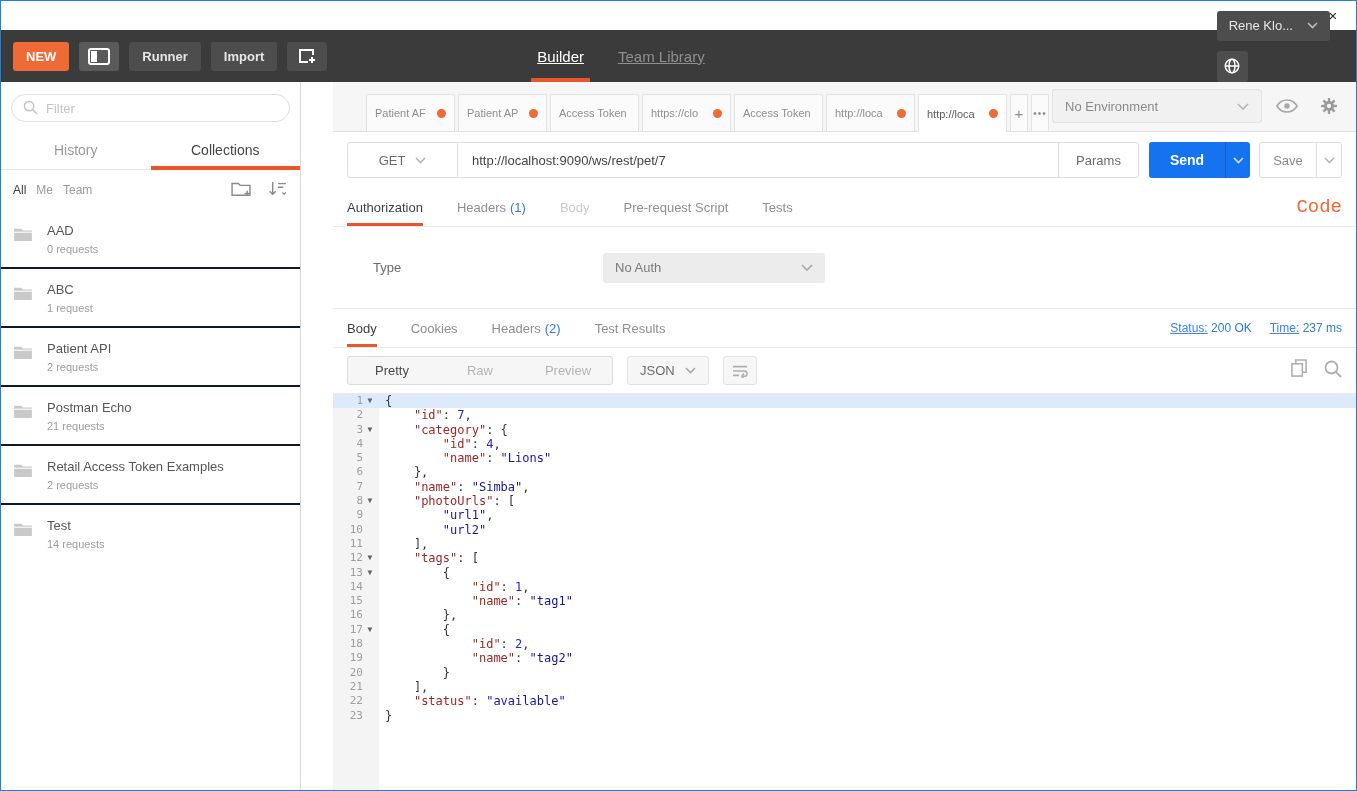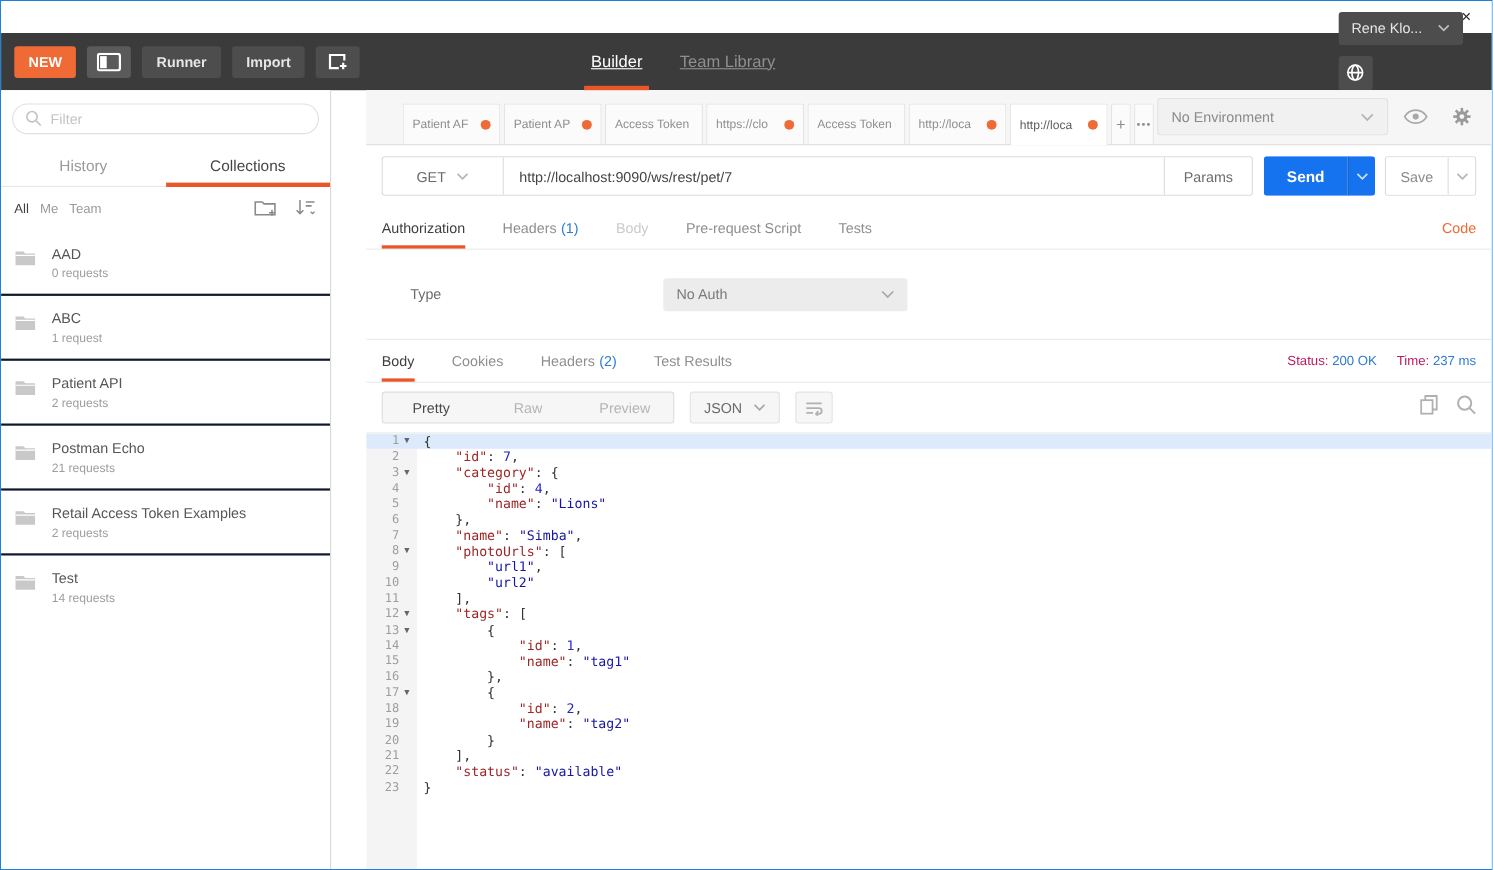--- a/index.html
+++ b/index.html
@@ -84,32 +84,32 @@
   .save-main { background:#fff; color:#8a8a8a; font-size:13px; border:none; width:56px; }
   .save-chev { background:#fff; border:none; border-left:1px solid #dcdcdc; width:25px; display:flex; align-items:center; justify-content:center; }
 
   
   .subtabs { display:flex; align-items:center; padding:0 14px; border-bottom:1px solid #e9e9e9; flex:0 0 38px; }
   .subtab { font-size:13px; color:#8f8f8f; margin-right:34px; height:38px; display:flex; align-items:center; position:relative; gap:4px; }
   .subtab.active { color:#3f3f3f; }
   .subtab.active::after { content:""; position:absolute; left:0; right:0; bottom:0; height:3px; background:#e8562a; }
   .subtab.dim { color:#cbcbcb; }
   .count { color:#2e7bd4; }
-  .code-link { margin-left:auto; color:#f06a35; font-size:13px; }
+  .code-link { margin-left:auto; color:#f06a35; font-size:19px;font-family:Liberation Mono, monospace; }
 
   
   .auth-panel { padding:24px 40px; border-bottom:1px solid #e9e9e9; display:flex; align-items:center; flex:0 0 82px; }
   .auth-label { font-size:13px; color:#6b6b6b; width:230px; }
   .auth-select { width:222px; height:30px; background:#ececec; border-radius:3px; color:#7a7a7a; font-size:13px; display:flex; align-items:center; padding:0 12px; }
   .auth-select .chev { margin-left:auto; }
 
   
   .resp-meta { display:flex; align-items:center; padding:0 14px; border-bottom:1px solid #e9e9e9; flex:0 0 38px; }
   .resp-right { margin-left:auto; display:flex; align-items:center; gap:18px; font-size:12px; }
-  .meta-label { color:#be185d; }
+  .meta-label { color:#3b82f6;text-decoration:underline; }
   .meta-value { color:#2e7bd4; }
 
   
   .resp-toolbar { display:flex; align-items:center; padding:8px 14px; flex:0 0 44px; }
   .seg { display:flex; border:1px solid #dcdcdc; border-radius:3px; background:#f6f6f6; height:29px; overflow:hidden; }
   .seg button { background:transparent; border:none; width:88px; font-size:13px; color:#b5b5b5; font-family:"Liberation Sans",sans-serif; }
   .seg button.active { color:#4a4a4a; }
   .fmt-select { margin-left:14px; height:29px; background:#f6f6f6; border:1px solid #e3e3e3; border-radius:3px; display:flex; align-items:center; gap:10px; padding:0 12px; color:#6b6b6b; font-size:13px; }
   .wrap-btn { margin-left:14px; width:34px; height:29px; background:#f6f6f6; border:1px solid #e3e3e3; border-radius:3px; display:flex; align-items:center; justify-content:center; }
   .resp-tools-right { margin-left:auto; display:flex; gap:16px; align-items:center; }

